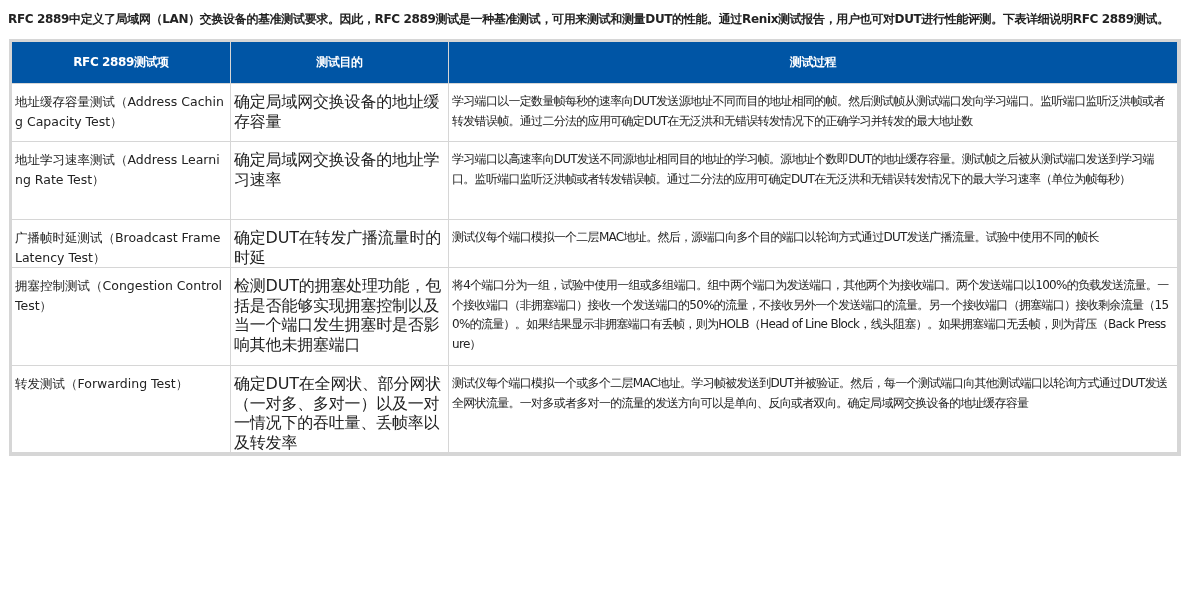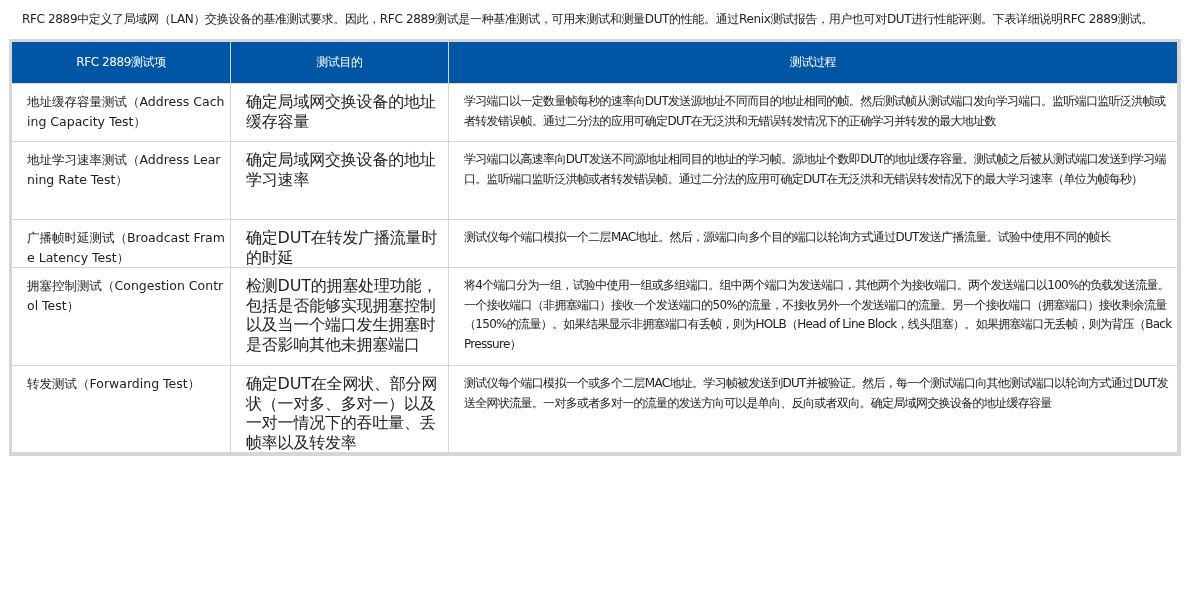--- a/index.html
+++ b/index.html
@@ -7,27 +7,28 @@
       padding: 0;
       background: #ffffff;
       width: 1191px;
       height: 597px;
       overflow: hidden;
       font-family: "DejaVu Sans", "Liberation Sans", sans-serif;
       color: #222222;
     }
     .intro {
       position: absolute;
-      left: 22px;
+      left: 8px;
       top: 10px;
       font-size: 12px;
       line-height: 18px;
       white-space: nowrap;
       letter-spacing: -0.35px;
       color: #222;
+      font-weight: bold;
     }
     .table-wrap {
       position: absolute;
       left: 9px;
       top: 39px;
       width: 1172px;
       border: 2px solid #d6d6d6;
       border-right-width: 3px;
       border-bottom-width: 3px;
       box-sizing: border-box;
@@ -35,29 +36,29 @@
     table {
       border-collapse: collapse;
       width: 100%;
       table-layout: fixed;
     }
     th, td {
       border: 1px solid #d6d6d6;
       vertical-align: top;
       font-size: 12px;
       line-height: 19.5px;
-      padding: 8px 5px 0 15px;
+      padding: 8px 5px 0 3px;
       box-sizing: border-box;
       word-break: break-all;
       letter-spacing: -0.4px;
     }
     th {
       background: #0055a5;
       color: #ffffff;
-      font-weight: normal;
+      font-weight: bold;
       text-align: center;
       vertical-align: middle;
       height: 42px;
       padding: 0 5px;
       border-color: #d6d6d6;
     }
     td.col-name { letter-spacing: 0px; font-size: 12.5px; }
     td.col-purpose { letter-spacing: -0.2px; font-size: 16px; }
     td.col-proc { letter-spacing: -0.7px; }
     col.c1 { width: 219px; }

